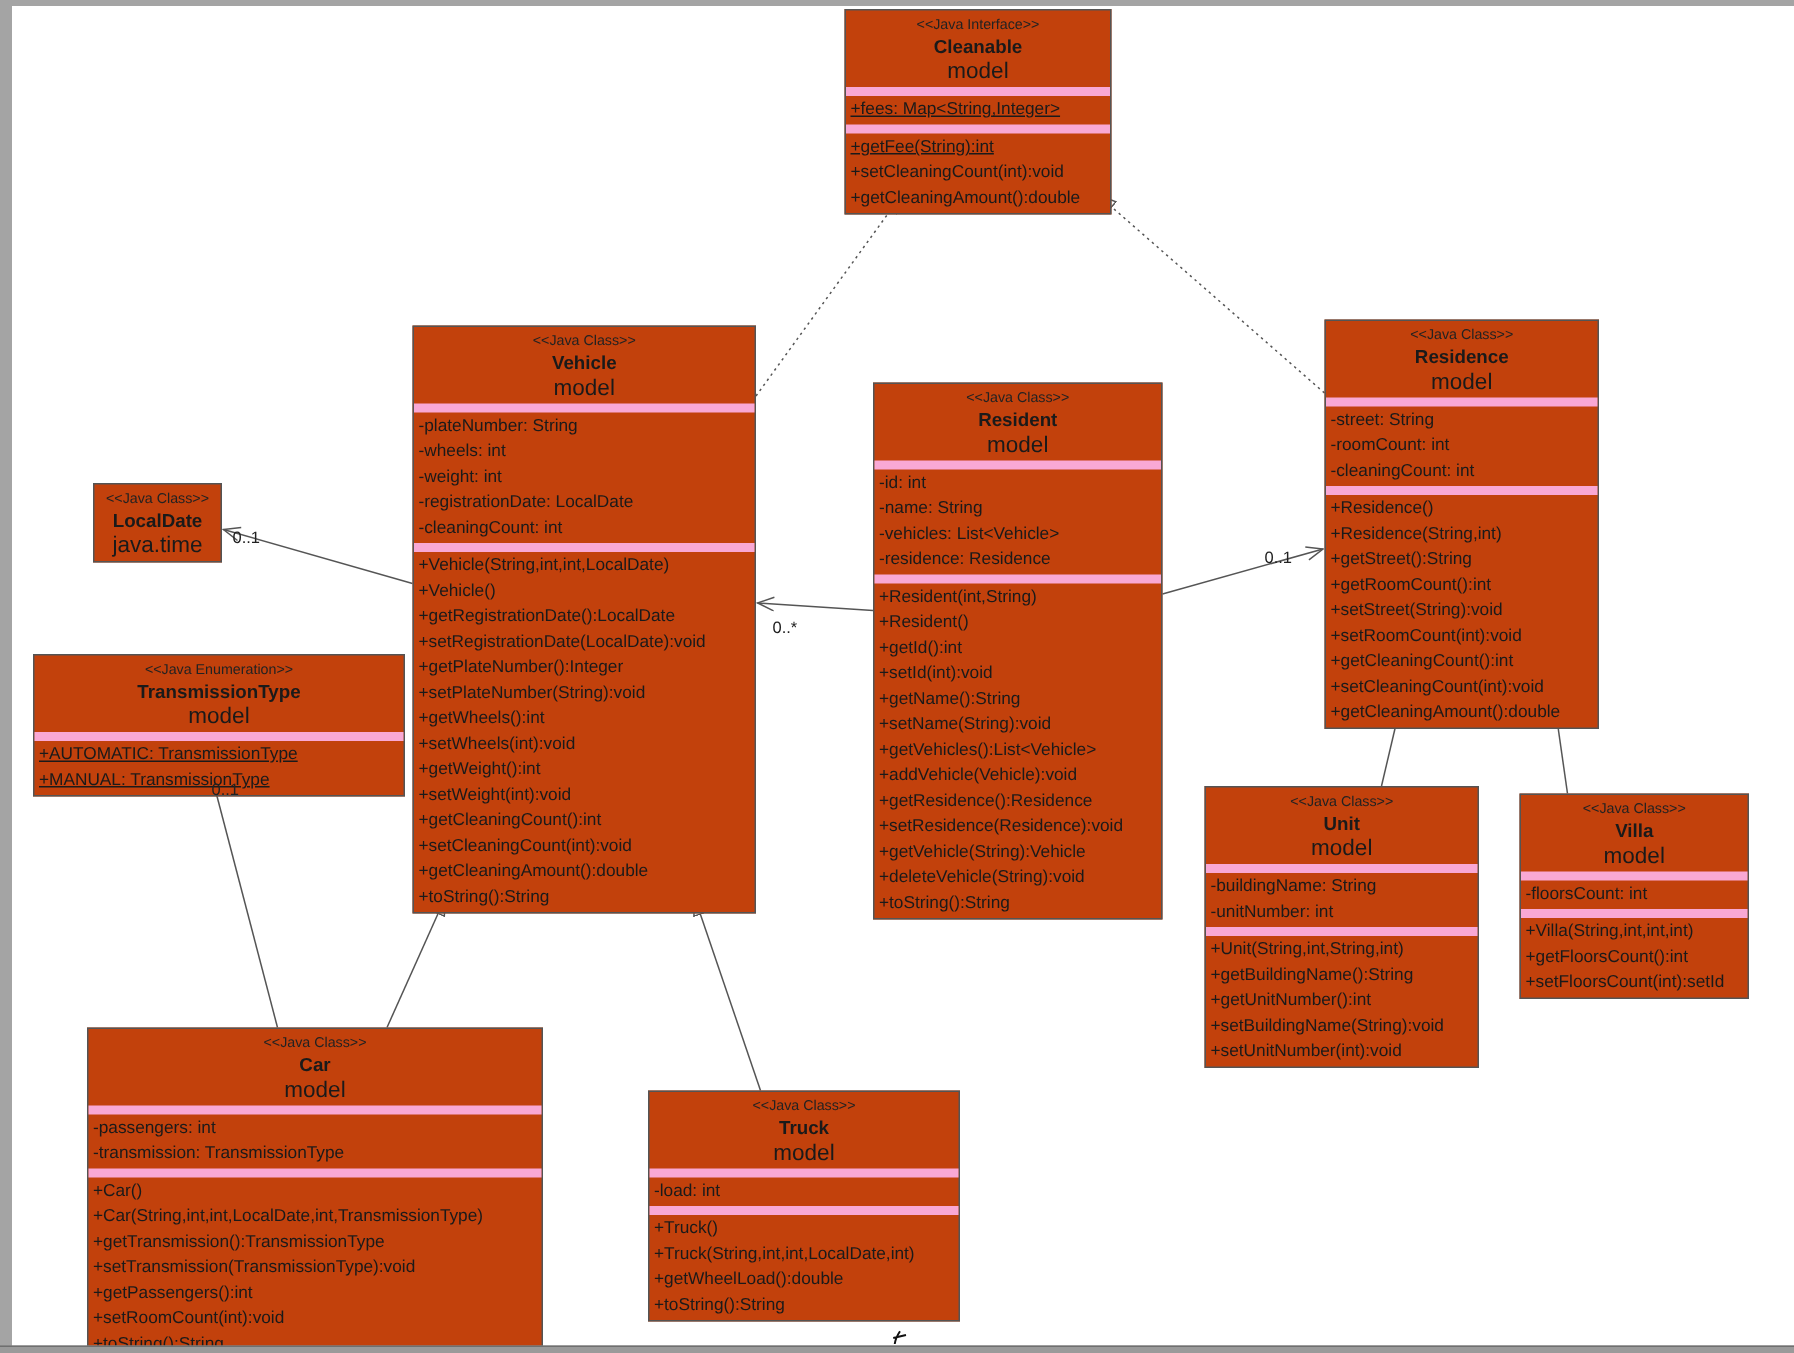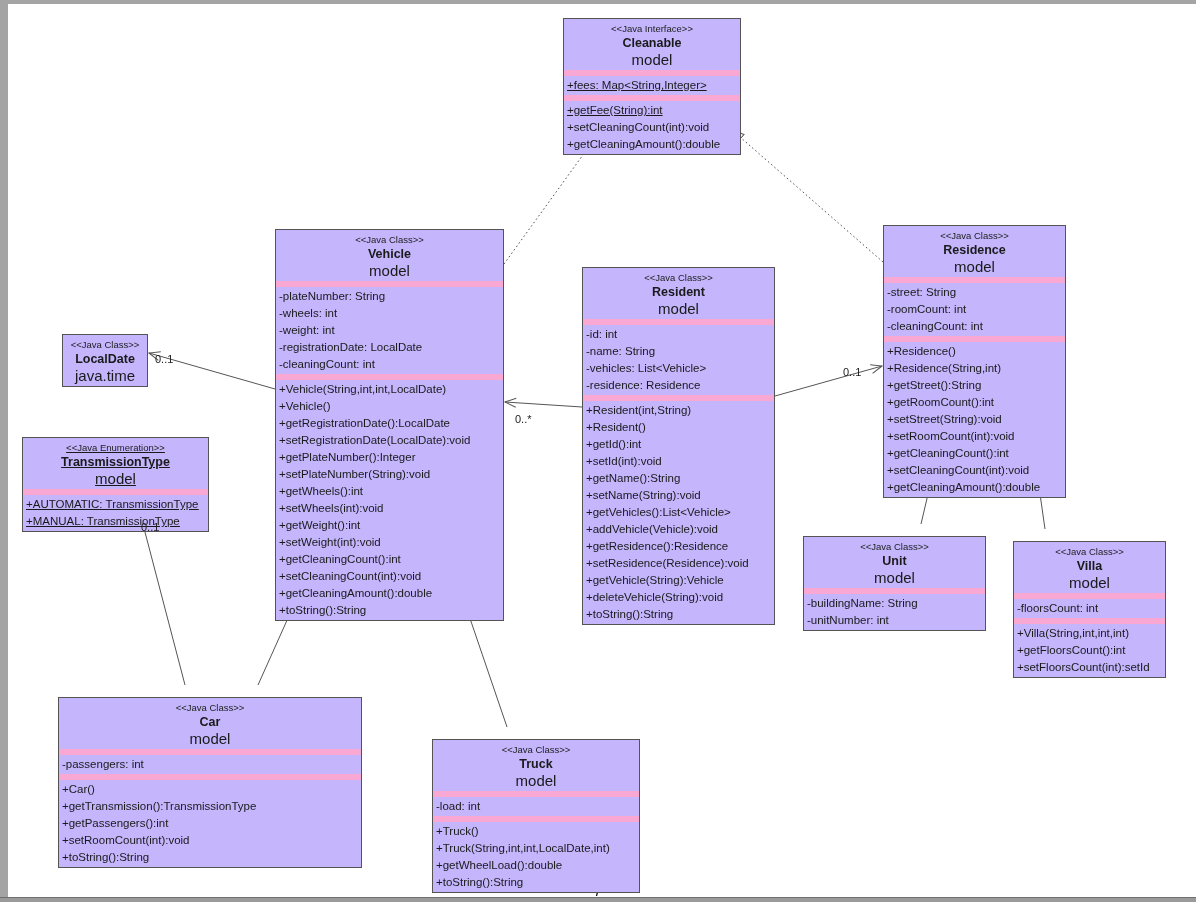--- a/index.html
+++ b/index.html
@@ -9,21 +9,21 @@
   
   .chrome{position:absolute;background:#a4a4a4;}
   .chrome.left{left:0;top:0;width:8px;height:902px;}
   .chrome.top{left:0;top:0;width:1196px;height:4px;}
   .chrome.bottom{left:0;top:897px;width:1196px;height:5px;background:#9a9a9a;border-top:1px solid #6f6f6f;}
 
   
   #edges{position:absolute;left:0;top:0;width:1196px;height:902px;}
 
   
-  .uml-class{position:absolute;background:#c4b5fd;border:1px solid #545454;box-sizing:border-box;margin-top:12px;}
+  .uml-class{position:absolute;background:#c2410c;border:1px solid #545454;box-sizing:border-box;}
   .uml-header{text-align:center;}
   .uml-st{font-size:9.5px;line-height:13px;padding-top:3px;color:#222;}
   .uml-nm{font-size:12.5px;font-weight:bold;line-height:17px;}
   .uml-pk{font-size:15px;line-height:16px;padding-bottom:2px;}
   .uml-comp{border-top:6px solid #f9a8d4;padding:1px 0;}
   .uml-row{font-size:11.5px;line-height:17px;padding:0 3px;white-space:nowrap;overflow:hidden;}
   .uml-row.u{text-decoration:underline;}
 
   .mult-label{position:absolute;font-size:11px;line-height:13px;color:#222;text-align:center;}
 </style>
@@ -152,43 +152,46 @@
           <div class="uml-row">+getCleaningAmount():double</div>
         </div>
       </div>
       <div class="uml-class" style="left: 62px; top: 322px; width: 86px;">
         <div class="uml-header">
           <div class="uml-st">&lt;&lt;Java Class&gt;&gt;</div>
           <div class="uml-nm">LocalDate</div>
           <div class="uml-pk">java.time</div>
         </div>
       </div>
-      <div class="uml-class" style="left: 22px; top: 425px; width: 187px; text-decoration: underline;">
+      <div class="uml-class" style="left: 22px; top: 436px; width: 248px;">
         <div class="uml-header">
           <div class="uml-st">&lt;&lt;Java Enumeration&gt;&gt;</div>
           <div class="uml-nm">TransmissionType</div>
           <div class="uml-pk">model</div>
         </div>
         <div class="uml-comp">
           <div class="uml-row u">+AUTOMATIC: TransmissionType</div>
           <div class="uml-row u">+MANUAL: TransmissionType</div>
         </div>
       </div>
       <div class="uml-class" style="left: 58px; top: 685px; width: 304px;">
         <div class="uml-header">
           <div class="uml-st">&lt;&lt;Java Class&gt;&gt;</div>
           <div class="uml-nm">Car</div>
           <div class="uml-pk">model</div>
         </div>
         <div class="uml-comp">
           <div class="uml-row">-passengers: int</div>
+          <div class="uml-row">-transmission: TransmissionType</div>
         </div>
         <div class="uml-comp">
           <div class="uml-row">+Car()</div>
+          <div class="uml-row">+Car(String,int,int,LocalDate,int,TransmissionType)</div>
           <div class="uml-row">+getTransmission():TransmissionType</div>
+          <div class="uml-row">+setTransmission(TransmissionType):void</div>
           <div class="uml-row">+getPassengers():int</div>
           <div class="uml-row">+setRoomCount(int):void</div>
           <div class="uml-row">+toString():String</div>
         </div>
       </div>
       <div class="uml-class" style="left: 432px; top: 727px; width: 208px;">
         <div class="uml-header">
           <div class="uml-st">&lt;&lt;Java Class&gt;&gt;</div>
           <div class="uml-nm">Truck</div>
           <div class="uml-pk">model</div>
@@ -205,20 +208,27 @@
       </div>
       <div class="uml-class" style="left: 803px; top: 524px; width: 183px;">
         <div class="uml-header">
           <div class="uml-st">&lt;&lt;Java Class&gt;&gt;</div>
           <div class="uml-nm">Unit</div>
           <div class="uml-pk">model</div>
         </div>
         <div class="uml-comp">
           <div class="uml-row">-buildingName: String</div>
           <div class="uml-row">-unitNumber: int</div>
+        </div>
+        <div class="uml-comp">
+          <div class="uml-row">+Unit(String,int,String,int)</div>
+          <div class="uml-row">+getBuildingName():String</div>
+          <div class="uml-row">+getUnitNumber():int</div>
+          <div class="uml-row">+setBuildingName(String):void</div>
+          <div class="uml-row">+setUnitNumber(int):void</div>
         </div>
       </div>
       <div class="uml-class" style="left: 1013px; top: 529px; width: 153px;">
         <div class="uml-header">
           <div class="uml-st">&lt;&lt;Java Class&gt;&gt;</div>
           <div class="uml-nm">Villa</div>
           <div class="uml-pk">model</div>
         </div>
         <div class="uml-comp">
           <div class="uml-row">-floorsCount: int</div>

